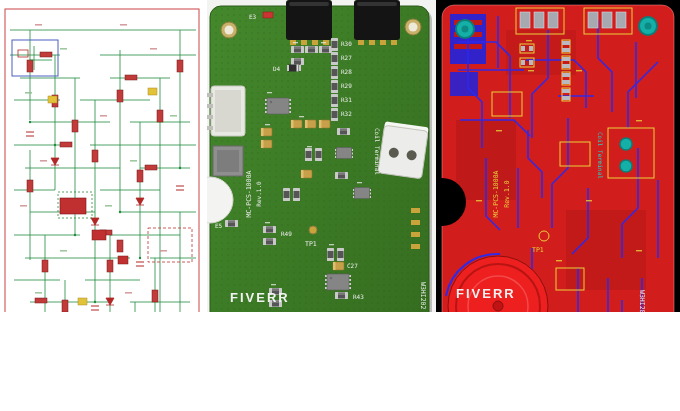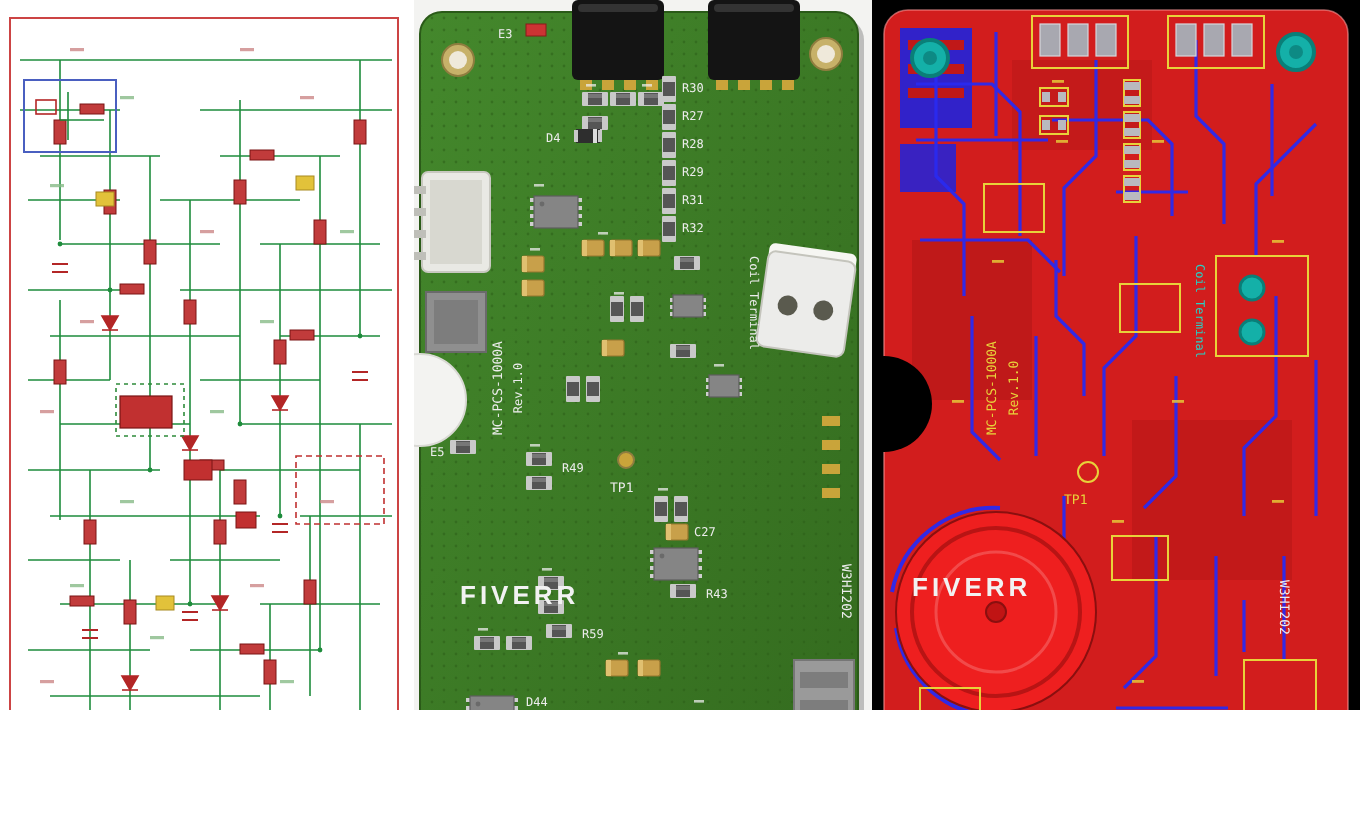--- a/index.html
+++ b/index.html
@@ -1,16 +1,16 @@
 <!DOCTYPE html>
 <html><head>
 <meta charset="utf-8">
 <style>
   html,body{margin:0;padding:0;background:#ffffff;}
-  .stage{position:relative;width:680px;height:355px;overflow:hidden;background:#7dd3fc;
+  .stage{position:relative;width:680px;height:312px;overflow:hidden;background:#7dd3fc;
          font-family:"Liberation Sans", sans-serif;}
   .panel{position:absolute;top:0;height:411px;}
   .panel-schematic{left:0;width:207px;background:#ffffff;}
   .panel-render3d{left:207px;width:229px;background:#f3f3f1;}
   .panel-layout{left:436px;width:244px;background:#000000;}
   .watermark{position:absolute;left:402px;top:360px;width:62px;height:51px;pointer-events:none;}
   svg{display:block;}
   svg text{font-family:"DejaVu Sans Mono", monospace;}
   .silk{fill:#ececec;font-size:6.5px;}
   .silk-sm{fill:#ececec;font-size:6px;}

